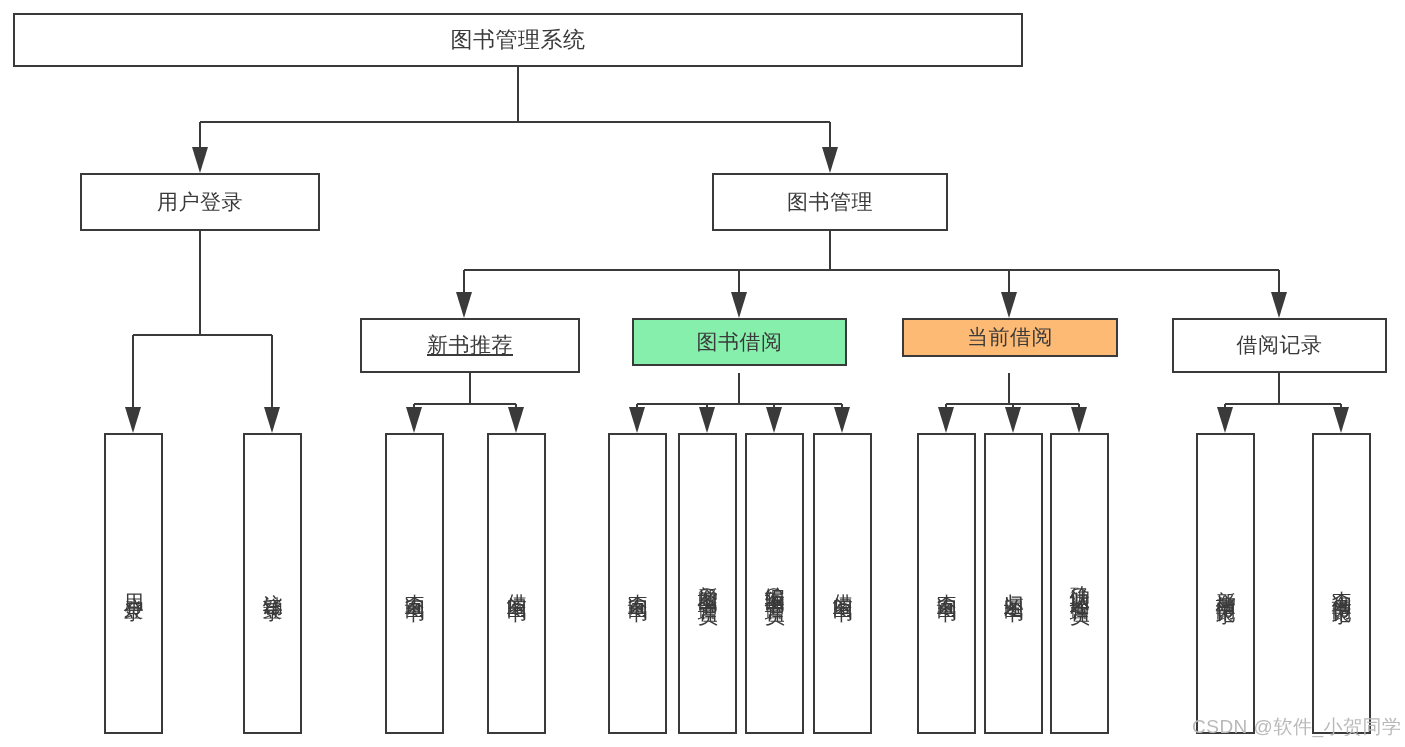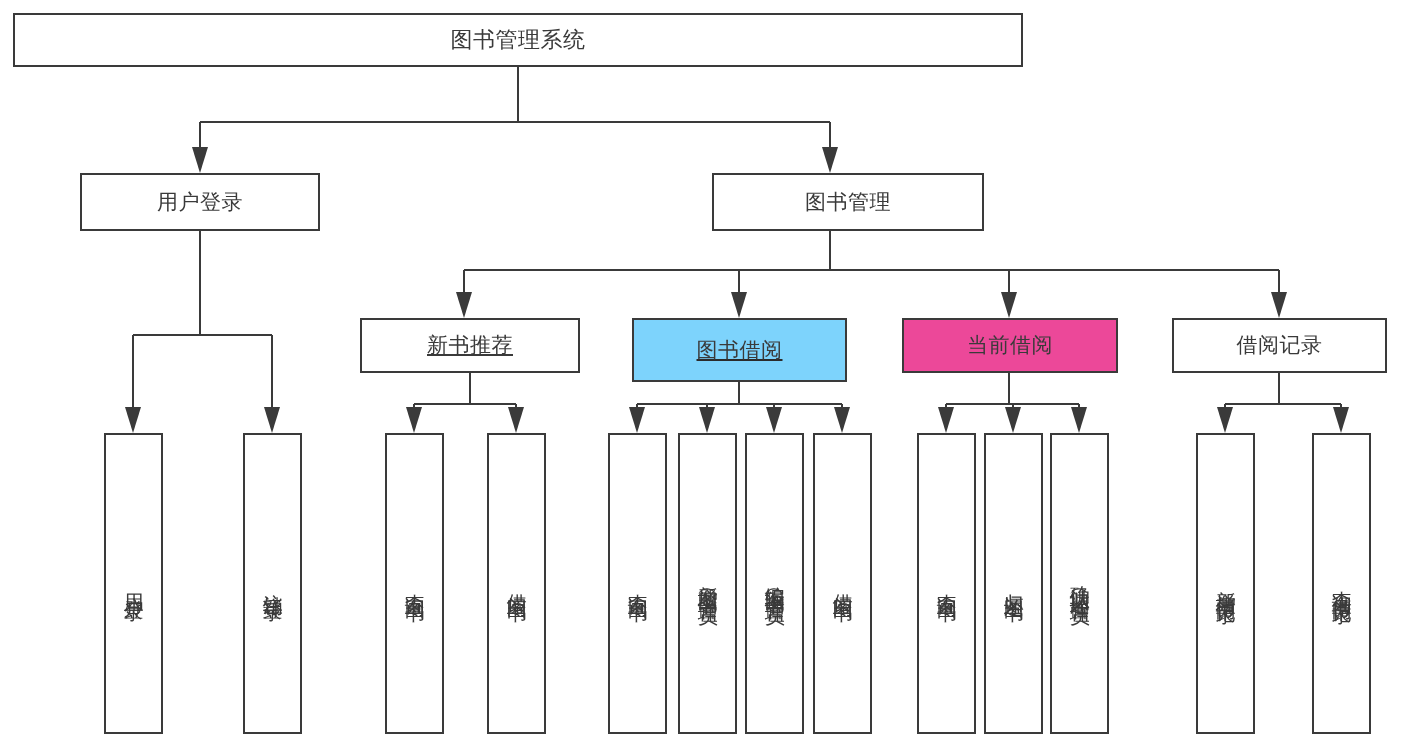--- a/index.html
+++ b/index.html
@@ -135,30 +135,30 @@
       </g>
     </svg>
 
   <div id="nodes-layer">
       <div class="node level1 root" style="left: 13px; top: 13px; width: 1010px; height: 54px; border-color: rgb(58, 58, 58); background: rgb(255, 255, 255);">
         <span class="node-label" style="color: rgb(58, 58, 58);">图书管理系统</span>
       </div>
       <div class="node level2" style="left: 80px; top: 173px; width: 240px; height: 58px; border-color: rgb(58, 58, 58); background: rgb(255, 255, 255);">
         <span class="node-label" style="color: rgb(58, 58, 58);">用户登录</span>
       </div>
-      <div class="node level2" style="left: 712px; top: 173px; width: 272px; height: 58px; border-color: rgb(58, 58, 58); background: rgb(255, 255, 255);">
+      <div class="node level2" style="left: 712px; top: 173px; width: 236px; height: 58px; border-color: rgb(58, 58, 58); background: rgb(255, 255, 255);">
         <span class="node-label" style="color: rgb(58, 58, 58);">图书管理</span>
       </div>
       <div class="node level3" style="left: 360px; top: 318px; width: 220px; height: 55px; border-color: rgb(58, 58, 58); background: rgb(255, 255, 255);">
         <span class="node-label" style="color: rgb(58, 58, 58); text-decoration: underline;">新书推荐</span>
       </div>
-      <div class="node level3" style="left: 632px; top: 318px; width: 215px; height: 64px; border-color: rgb(58, 58, 58); background: #7dd3fc; text-decoration: underline;">
+      <div class="node level3" style="left: 632px; top: 318px; width: 215px; height: 48px; border-color: rgb(58, 58, 58); background: #86efac;">
         <span class="node-label" style="color: rgb(58, 58, 58);">图书借阅</span>
       </div>
-      <div class="node level3" style="left: 902px; top: 318px; width: 216px; height: 55px; border-color: rgb(58, 58, 58); background: #ec4899;">
+      <div class="node level3" style="left: 902px; top: 318px; width: 216px; height: 39px; border-color: rgb(58, 58, 58); background: #fdba74;">
         <span class="node-label" style="color: rgb(58, 58, 58);">当前借阅</span>
       </div>
       <div class="node level3" style="left: 1172px; top: 318px; width: 215px; height: 55px; border-color: rgb(58, 58, 58); background: rgb(255, 255, 255);">
         <span class="node-label" style="color: rgb(58, 58, 58);">借阅记录</span>
       </div>
       <div class="node level4 vertical" style="left: 104px; top: 433px; width: 59px; height: 301px; border-color: rgb(58, 58, 58); background: rgb(255, 255, 255);">
         <span class="node-label" style="color: rgb(58, 58, 58);">用户登录</span>
       </div>
       <div class="node level4 vertical" style="left: 243px; top: 433px; width: 59px; height: 301px; border-color: rgb(58, 58, 58); background: rgb(255, 255, 255);">
         <span class="node-label" style="color: rgb(58, 58, 58);">注销登录</span>
@@ -191,14 +191,15 @@
         <span class="node-label" style="color: rgb(58, 58, 58);">确认归还（管理员）</span>
       </div>
       <div class="node level4 vertical" style="left: 1196px; top: 433px; width: 59px; height: 301px; border-color: rgb(58, 58, 58); background: rgb(255, 255, 255);">
         <span class="node-label" style="color: rgb(58, 58, 58);">新增借阅记录</span>
       </div>
       <div class="node level4 vertical" style="left: 1312px; top: 433px; width: 59px; height: 301px; border-color: rgb(58, 58, 58); background: rgb(255, 255, 255);">
         <span class="node-label" style="color: rgb(58, 58, 58);">查询借阅记录</span>
       </div>
     </div>
 
+  <div class="watermark" style="left: 1192px; top: 714px; color: rgb(185, 185, 185);">CSDN @软件_小贺同学</div>
 
 </div>
 
 </body></html>

